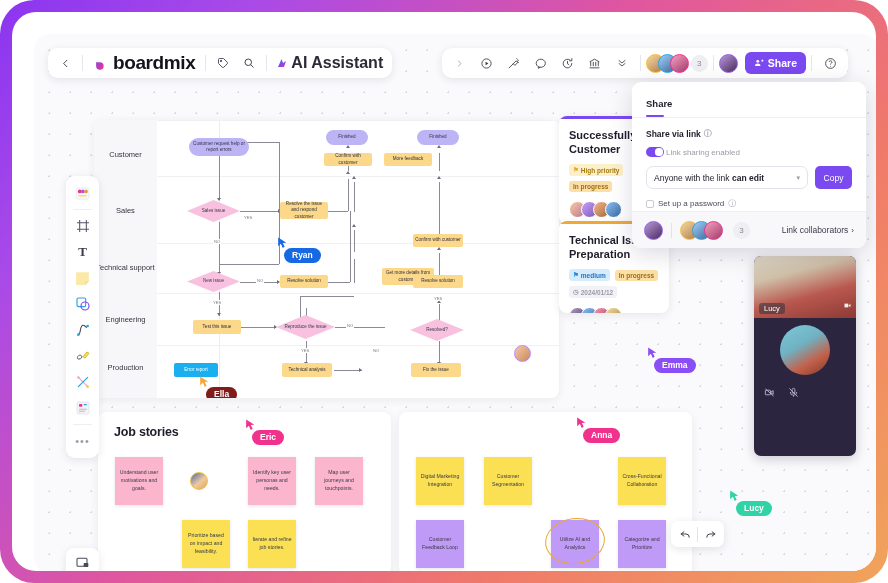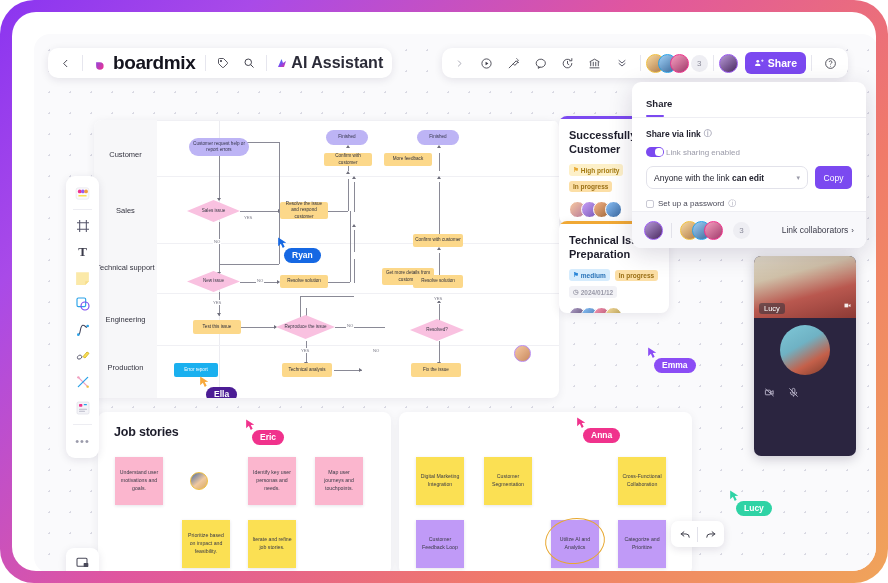--- a/index.html
+++ b/index.html
@@ -399,21 +399,21 @@
             </svg>
         <span class="cur-pill" style="background:#1668e3">Ryan</span>
       </div>
 
       <div class="avatar ava" style="position:absolute;left:420px;top:225px;width:17px;height:17px;border:1.6px solid #b98cf0;--img:linear-gradient(135deg,#f6c9a3,#c98a5e);z-index:11;"></div>
 
       <div class="cursor" style="left:104px;top:255px;z-index:12;">
         <svg viewBox="0 0 24 24">
               <path d="M4 2 L4 18 L9 13.5 L12.5 21 L16 19 L12.5 12 L19 11.5 Z" fill="#f8a93c"></path>
             </svg>
-        <span class="cur-pill" style="background:#4c1d95">Ella</span>
+        <span class="cur-pill" style="background:#7f1d1d">Ella</span>
       </div>
     </div>
 
     <div class="task-card" style="left:525px;top:82px;width:110px;height:108px;">
       <div class="card-top-accent" style="background:#7b49f0"></div>
       <div class="card-body">
         <div class="card-title" style="white-space:pre-line">Successfully On
 Customer</div>
         <div class="tag-row">
           <span class="tag" style="background:#fdf0c8;color:#a57b12">

